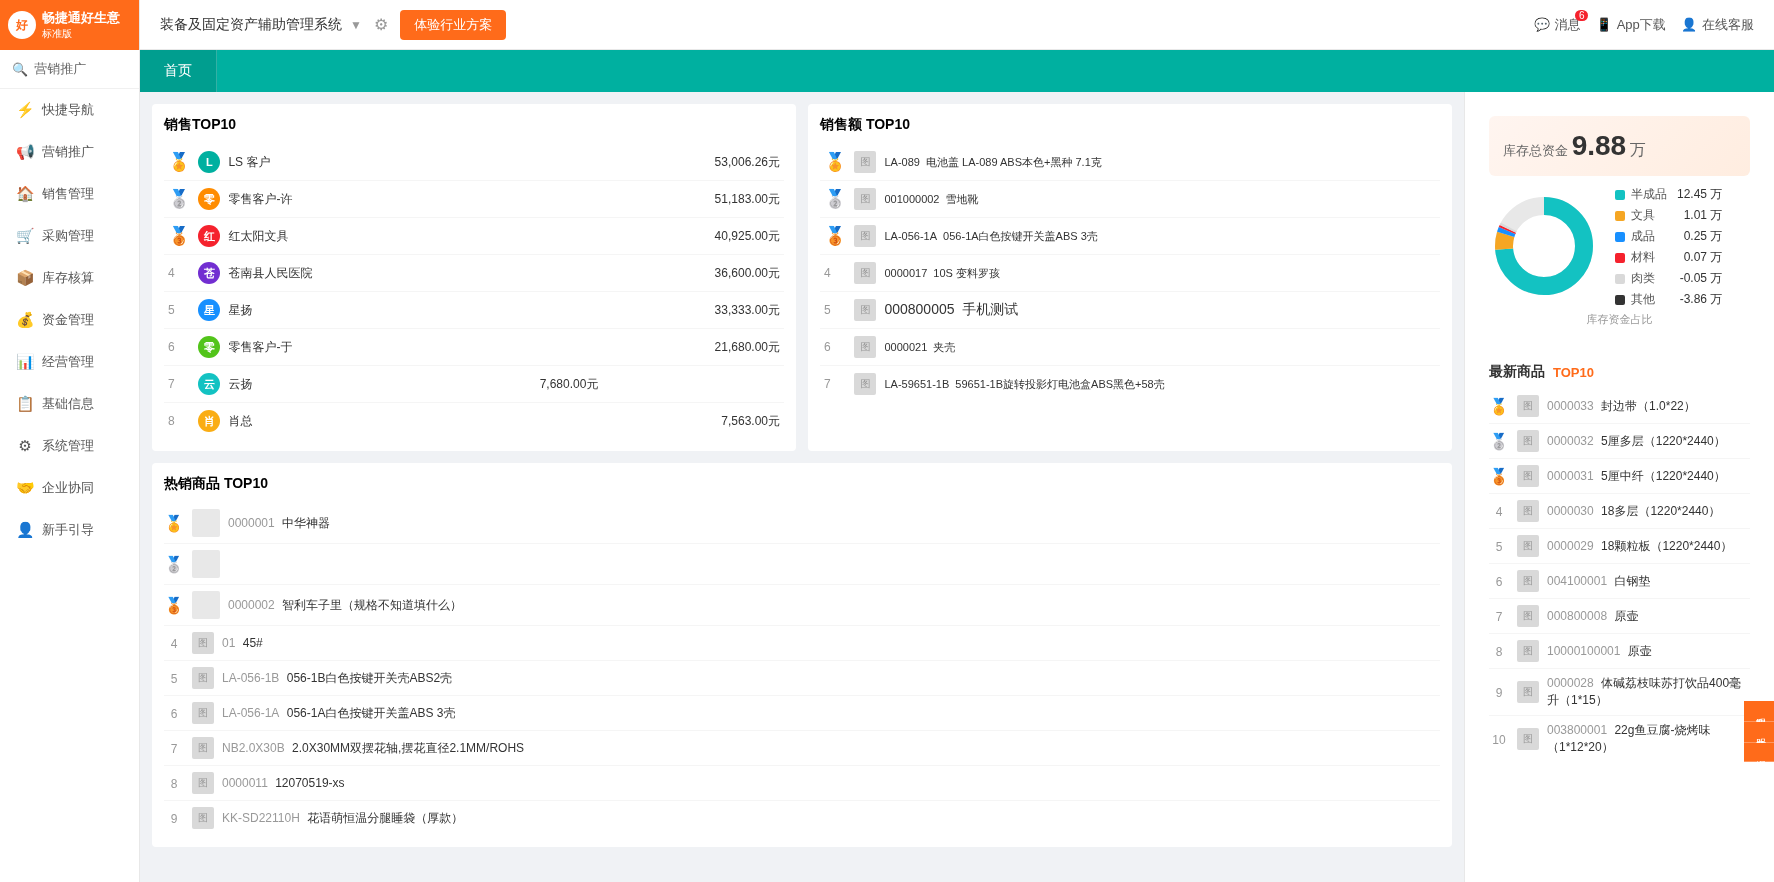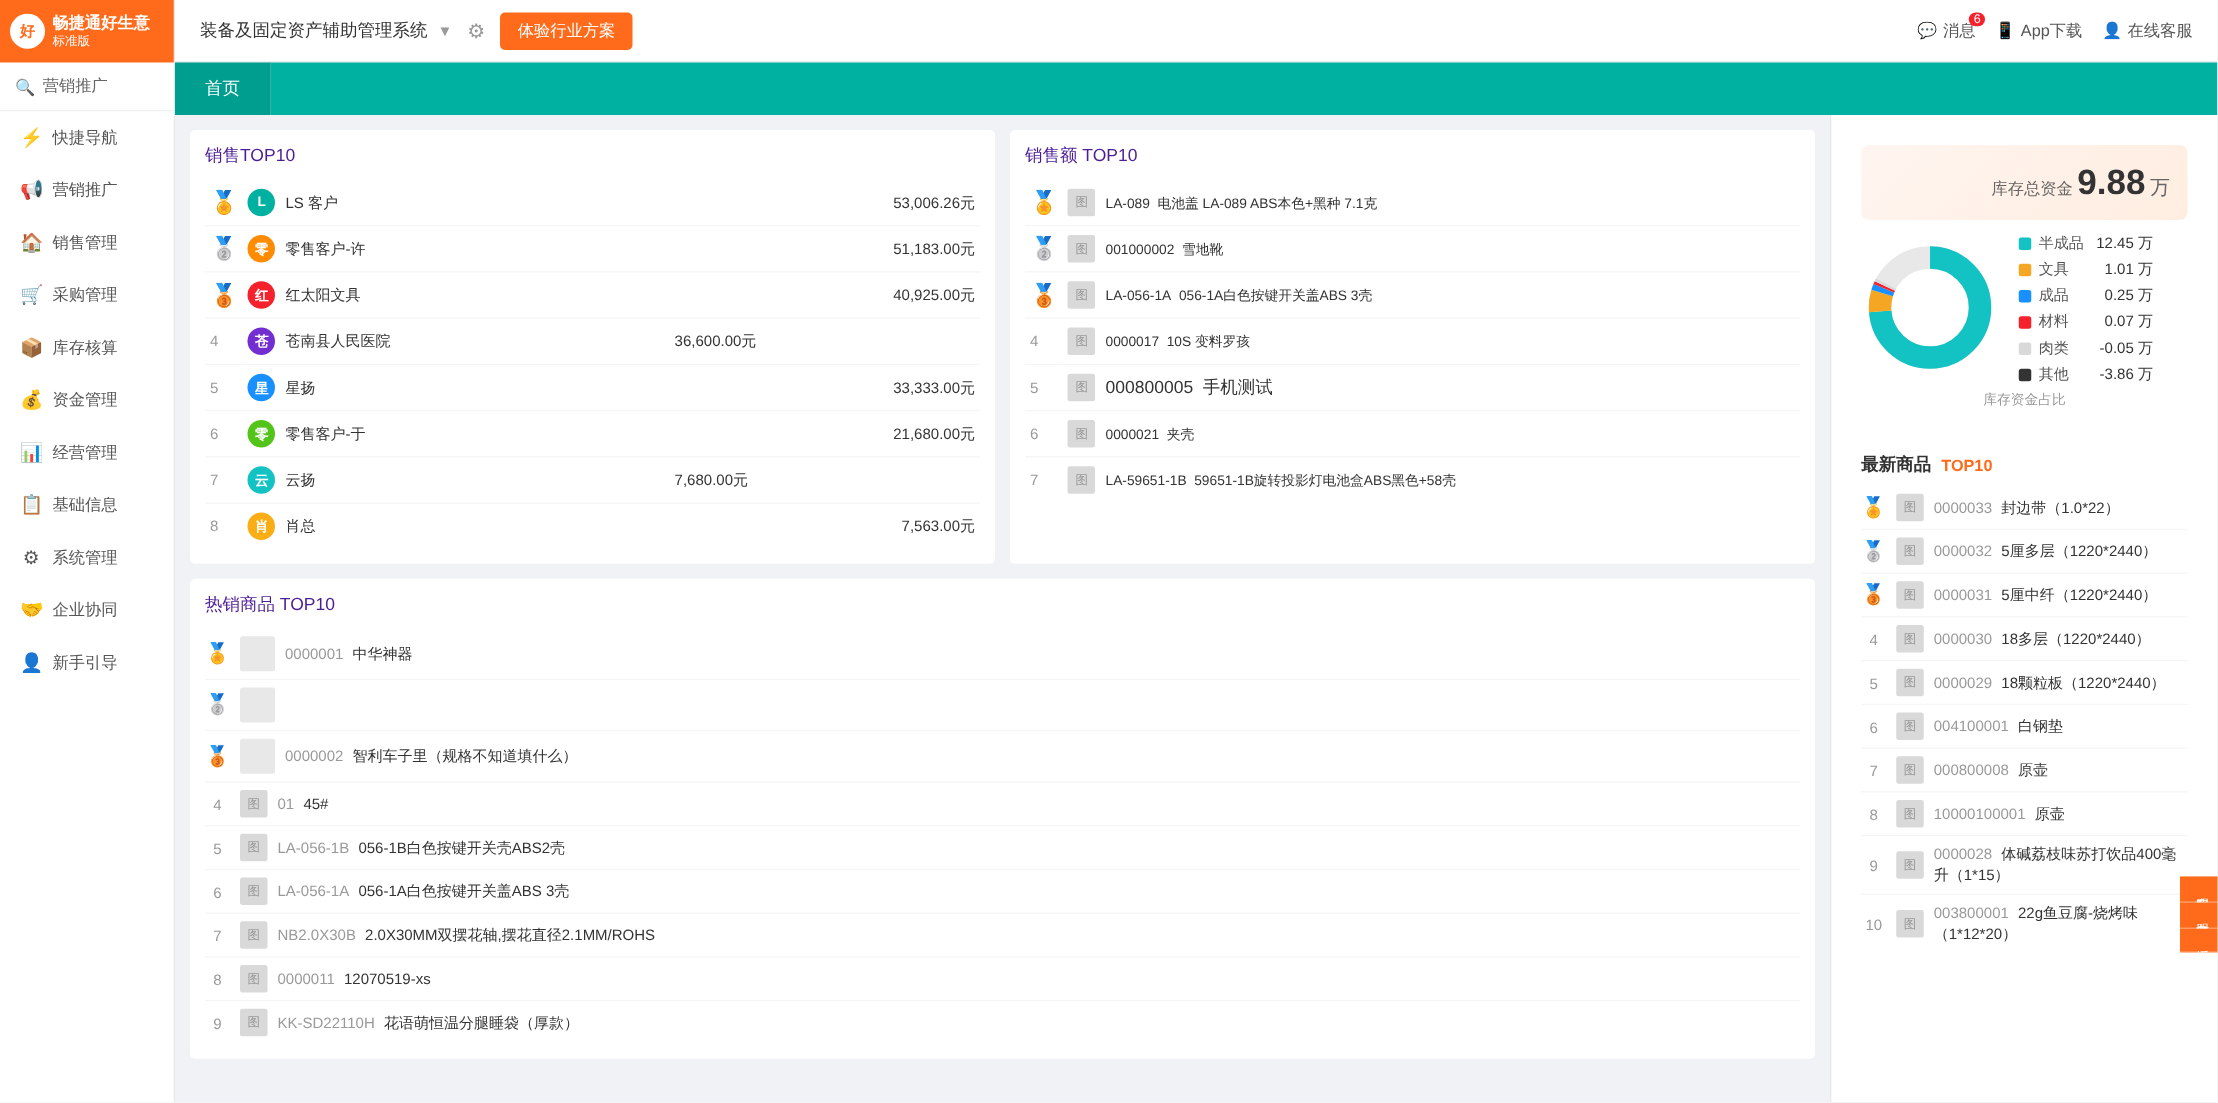--- a/index.html
+++ b/index.html
@@ -152,22 +152,22 @@
 
     
     .card {
       background: #fff;
       border-radius: 4px;
       padding: 12px;
     }
 
     .section-title {
       font-size: 14px;
-      font-weight: normal;
-      color: #4c1d95;
+      font-weight: bold;
+      color: #000000;
       margin-bottom: 10px;
     }
 
     
     .list-table { width: 100%; border-collapse: collapse; }
     .list-table tr { border-bottom: 1px solid #f5f5f5; }
     .list-table tr:last-child { border-bottom: none; }
     .list-table td { padding: 7px 4px; color: #333; font-size: 12px; vertical-align: middle; }
     .customer-avatar {
       width: 22px; height: 22px;
@@ -183,21 +183,21 @@
     .avatar-green { background: #52c41a; }
     .avatar-cyan { background: #13c2c2; }
     .avatar-yellow { background: #faad14; }
     .amount { color: #333; font-weight: 500; }
 
     
     .inventory-total {
       background: linear-gradient(135deg, #fff5f0, #ffede0);
       border-radius: 6px;
       padding: 14px;
-      text-align: right;
+      text-align: left;
       margin-bottom: 10px;
     }
     .inventory-total-label { font-size: 13px; color: #666; }
     .inventory-total-value { font-size: 28px; font-weight: bold; color: #333; }
     .inventory-total-unit { font-size: 16px; color: #666; }
 
     
     .donut-container { display: flex; align-items: center; gap: 16px; }
     .donut-svg { flex-shrink: 0; }
     .legend { display: flex; flex-direction: column; gap: 4px; font-size: 12px; }
@@ -386,21 +386,21 @@
     </td>
     <td>红太阳文具</td>
     <td style="text-align:right;" class="amount">40,925.00元</td>
   </tr>
                 <tr>
     <td style="width:24px;"><span style="color:#999;font-size:12px;">4</span></td>
     <td style="width:26px;">
       <span class="customer-avatar avatar-purple">苍</span>
     </td>
     <td>苍南县人民医院</td>
-    <td style="text-align:left;" class="amount">36,600.00元</td>
+    <td style="text-align:right;" class="amount">36,600.00元</td>
   </tr>
                 <tr>
     <td style="width:24px;"><span style="color:#999;font-size:12px;">5</span></td>
     <td style="width:26px;">
       <span class="customer-avatar avatar-blue">星</span>
     </td>
     <td>星扬</td>
     <td style="text-align:right;" class="amount">33,333.00元</td>
   </tr>
                 <tr>

